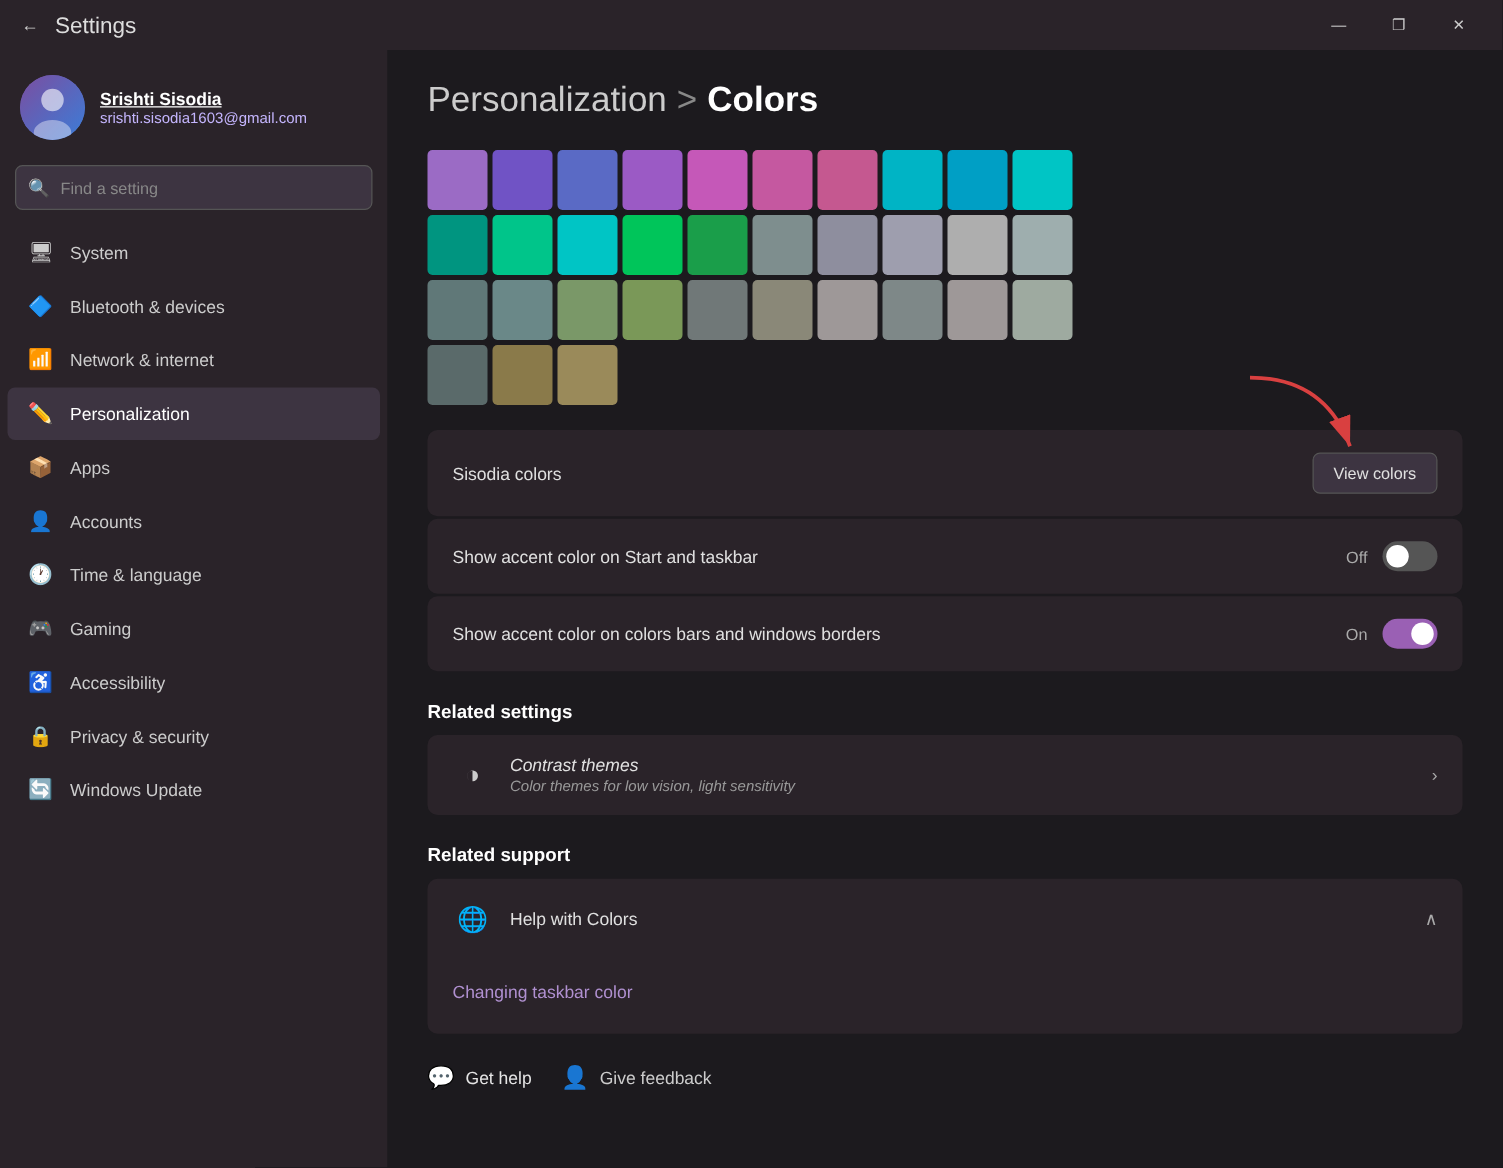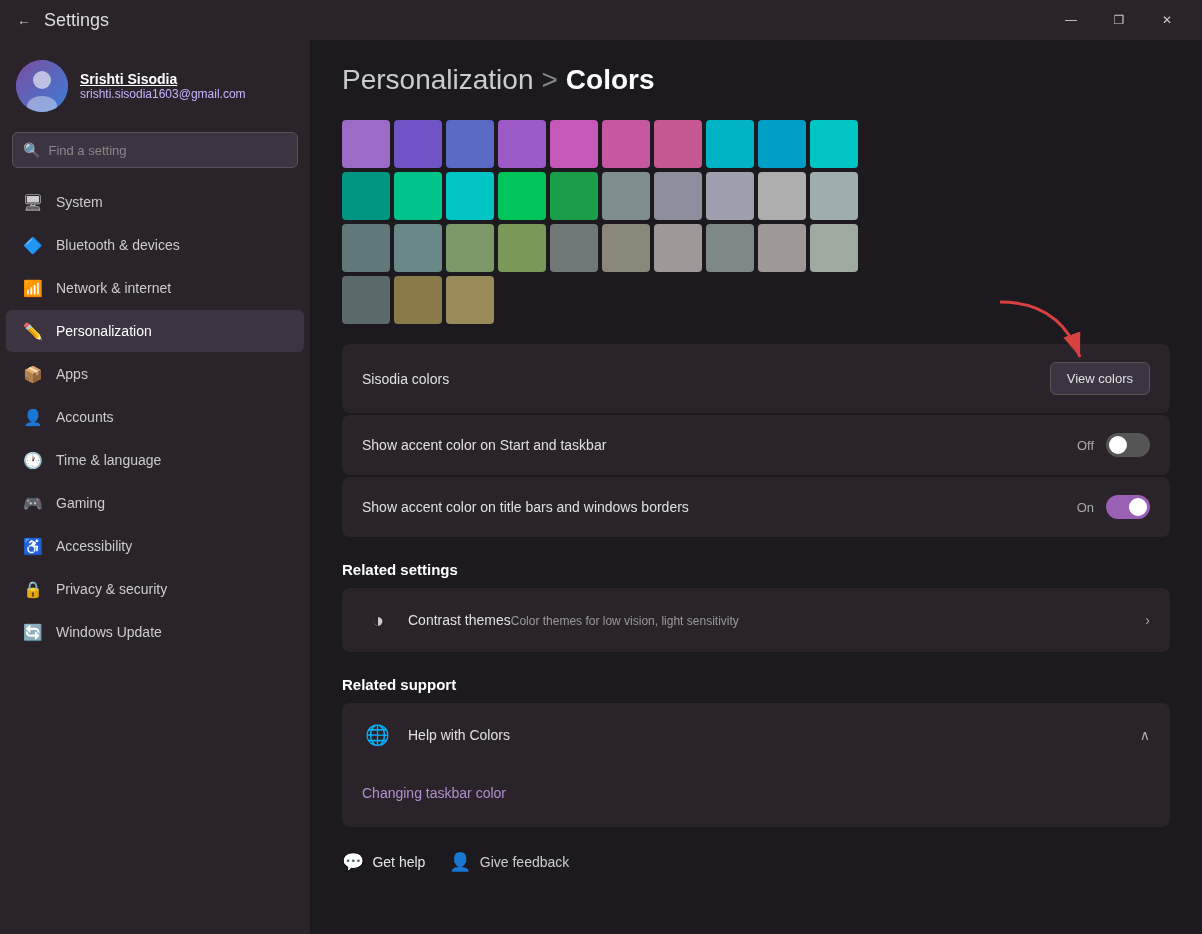--- a/index.html
+++ b/index.html
@@ -238,21 +238,21 @@
       align-items: center;
       gap: 14px;
     }
     .list-item-icon {
       width: 32px; height: 32px;
       display: flex; align-items: center; justify-content: center;
       font-size: 20px;
       color: #ccc;
       flex-shrink: 0;
     }
-    .list-item-text { display: flex; flex-direction: row; }
+    .list-item-text { display: flex; flex-direction: column; font-style: italic; }
     .list-item-title { font-size: 14px; color: #e0e0e0; }
     .list-item-subtitle { font-size: 12px; color: #999; margin-top: 2px; text-align: right; }
     .list-item-chevron { font-size: 14px; color: #aaa; }
 
     
     .help-section {
       background: #2a2329;
       border-radius: 8px;
       margin-bottom: 2px;
       overflow: hidden;
@@ -431,21 +431,21 @@
       <span class="settings-row-label">Show accent color on Start and taskbar</span>
       <div class="settings-row-right">
         <span class="settings-status">Off</span>
         <div class="toggle off">
           <div class="toggle-thumb"></div>
         </div>
       </div>
     </div>
 
     <div class="settings-row" style="margin-top:2px;">
-      <span class="settings-row-label">Show accent color on title bars and windows borders</span>
+      <span class="settings-row-label">Show accent color on colors bars and windows borders</span>
       <div class="settings-row-right">
         <span class="settings-status">On</span>
         <div class="toggle on">
           <div class="toggle-thumb"></div>
         </div>
       </div>
     </div>
 
     <div class="section-heading">Related settings</div>
     <div class="list-item">

